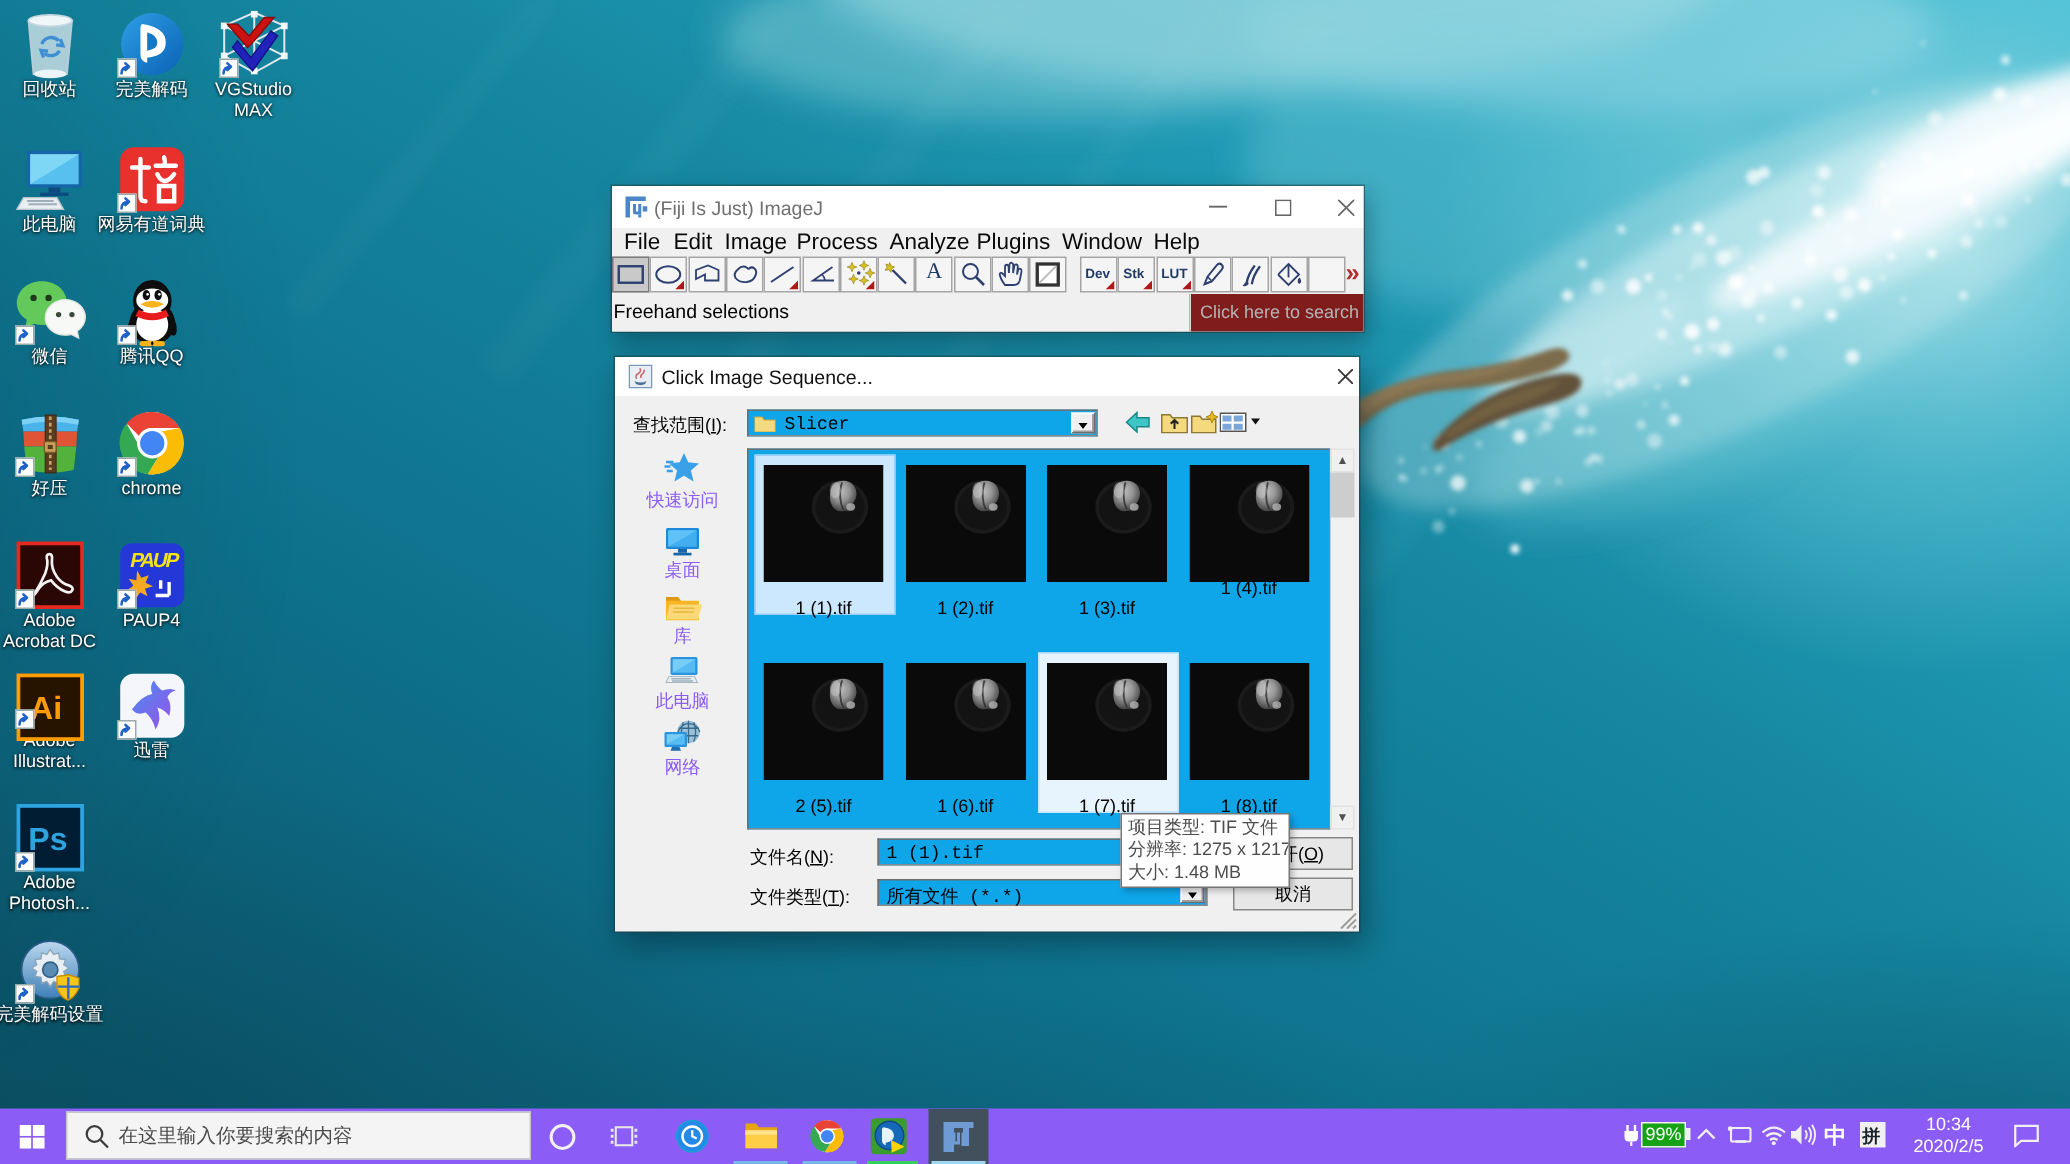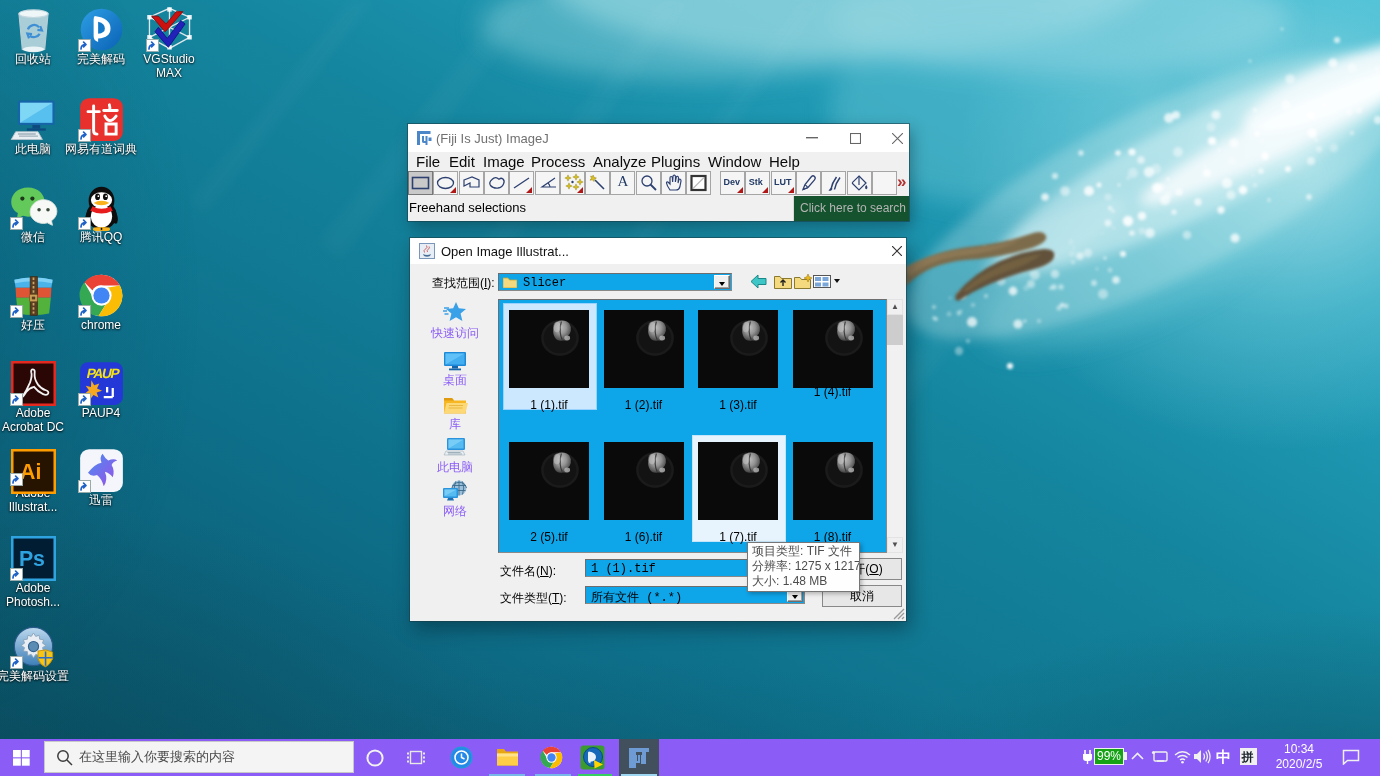--- a/index.html
+++ b/index.html
@@ -13,21 +13,21 @@
 .sc svg{display:block;}
 
 #ij{position:absolute;left:408px;top:124px;width:501px;height:97px;background:#f0f0f0;box-shadow:0 0 0 1px rgba(25,60,70,.55),3px 6px 14px rgba(0,20,30,.35);}
 #ij .tb{position:absolute;left:0;top:0;width:100%;height:28px;background:#fff;}
 #ij .ttl{position:absolute;left:28px;top:7px;font-size:13px;color:#707070;}
 .menu{position:absolute;top:28px;left:0;width:100%;height:19px;background:#f0f0f0;}
 .mi{position:absolute;top:1px;font-size:15px;color:#0a0a0a;}
 #tools{position:absolute;top:47px;left:0;width:100%;height:25px;background:#f0f0f0;}
 .tbn{position:absolute;top:0px;width:26px;height:24px;border:1px solid #a5a5a5;background:#f5f5f5;}
 #status{position:absolute;top:72px;left:0;width:100%;height:25px;background:#f0f0f0;font-size:13px;color:#000;}
-#search{position:absolute;top:72px;left:385px;width:116px;height:25px;background:#14532d;border-left:1px solid #d9d9d9;color:#b4b4b4;font-size:12px;line-height:24px;padding-left:6px;white-space:nowrap;overflow:hidden;}
+#search{position:absolute;top:72px;left:385px;width:116px;height:25px;background:#7f1d1d;border-left:1px solid #d9d9d9;color:#b4b4b4;font-size:12px;line-height:24px;padding-left:6px;white-space:nowrap;overflow:hidden;}
 
 #dlg{position:absolute;left:410px;top:238px;width:496px;height:383px;background:#f0f0f0;box-shadow:0 0 0 1px rgba(25,60,70,.55),4px 8px 18px rgba(0,20,30,.4);}
 #dlg .tb{position:absolute;left:0;top:0;width:100%;height:26px;background:#fff;}
 #dlg .ttl{position:absolute;left:31px;top:6px;font-size:13px;color:#111;}
 .lbl{position:absolute;font-size:12px;color:#000;}
 .sunk{background:#0ea5e9;border:1px solid #898989;border-top-color:#6d6d6d;border-left-color:#6d6d6d;}
 .cbtn{position:absolute;right:1px;top:1px;width:16px;bottom:1px;background:#f0f0f0;border:1px solid #fff;border-right-color:#6d6d6d;border-bottom-color:#6d6d6d;box-shadow:inset -1px -1px 0 #a0a0a0;text-align:center;}
 .cbtn:after{content:"";position:absolute;left:4px;top:6px;border:3.5px solid transparent;border-top:4px solid #000;}
 .sideit{position:absolute;width:64px;text-align:center;font-size:12px;color:#8b5cf6;}
 .thlab{position:absolute;width:94px;text-align:center;font-size:12px;color:#000;}
@@ -679,25 +679,25 @@
  <div id="search">Click here to search</div>
 </div>
 
 <div id="dlg">
  <div class="tb"></div>
  <svg class="abs" style="left:9px;top:5px" width="16" height="16" viewBox="0 0 16 16">
   <rect x="0.5" y="0.5" width="15" height="15" fill="#e8eef5" stroke="#7a96b8"></rect>
   <path d="M4 11 q4 2 8 0 l-1 2 q-3 1.5 -6 0 Z" fill="#4a6e96"></path>
   <path d="M5.5 9.5 q-1.5-2 1-3.5 q2.5-1.5 1-3.5 M8.5 9 q-1-1.5 0.8-2.8 q1.8-1.2 0.8-2.7" stroke="#c66" stroke-width="1" fill="none"></path>
  </svg>
- <div class="ttl">Open Image Illustrat...</div>
+ <div class="ttl">Click Image Sequence...</div>
  <svg class="abs" style="left:482px;top:8px" width="10" height="10">
       <path d="M0 0 L10 10 M10 0 L0 10" stroke="#333" stroke-width="1.2"></path>
     </svg>
- <div class="lbl" style="left:22px;top:37px">查找范围(<u>I</u>):</div>
+ <div class="lbl" style="left:12px;top:37px">查找范围(<u>I</u>):</div>
  <div class="abs sunk" style="left:88px;top:35px;width:234px;height:18px">
   <svg class="abs" style="left:4px;top:2px" width="14" height="12">
         <path d="M0 2 l5 0 l1.5 2 l7.5 0 l0 8 l-14 0 Z" fill="#f5d97e" stroke="#c8a634" stroke-width="0.8"></path>
       </svg>
   <span style="position:absolute;left:24px;top:2px;font-family:'Liberation Mono',monospace;font-size:12px">Slicer</span>
   <div class="cbtn"></div>
  </div>
 
  <svg class="abs" style="left:340px;top:36px" width="17" height="15" viewBox="0 0 17 15">
   <path d="M1 7.5 L8 1 V4.5 H16 V10.5 H8 V14 Z" fill="#3ec6c6" stroke="#1a8888" stroke-width="1"></path>

